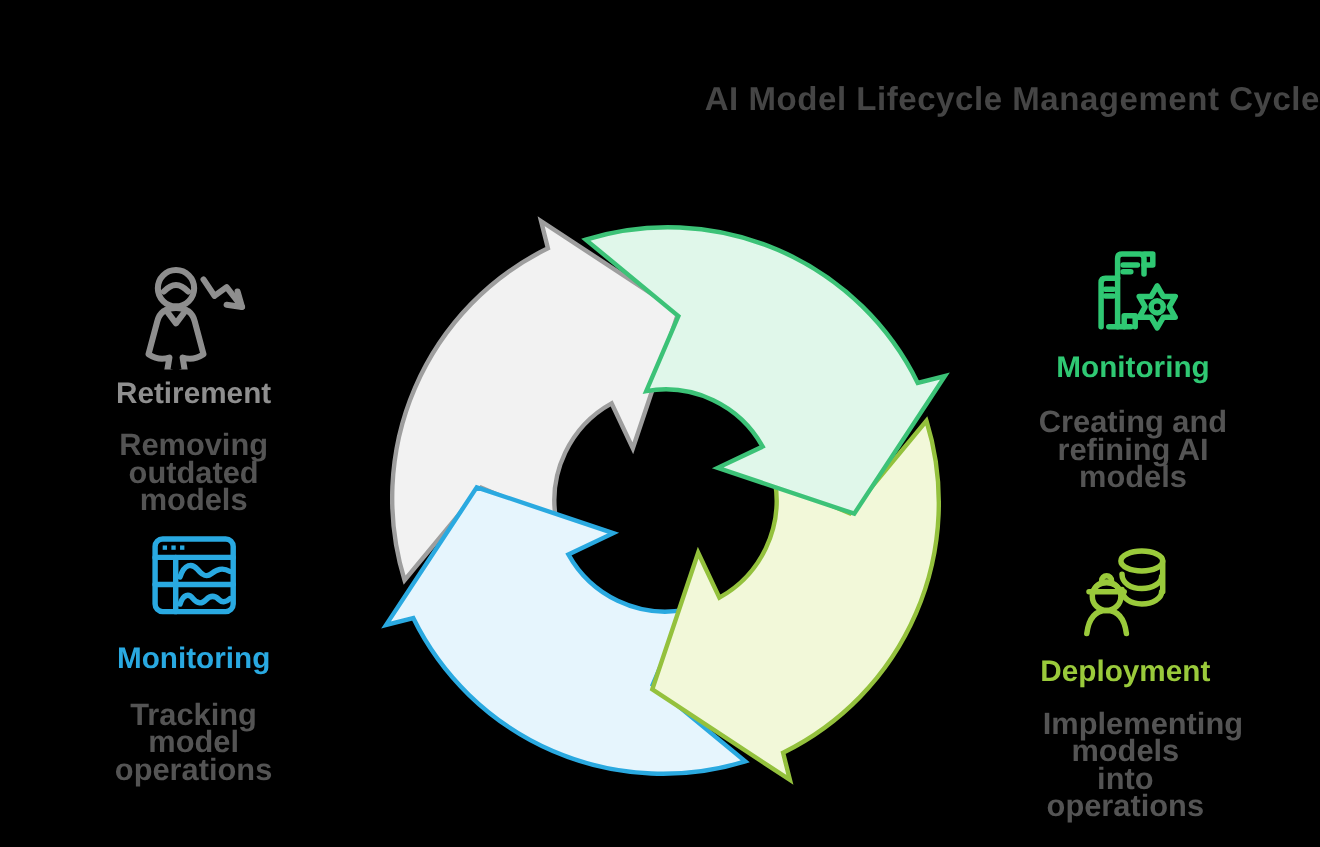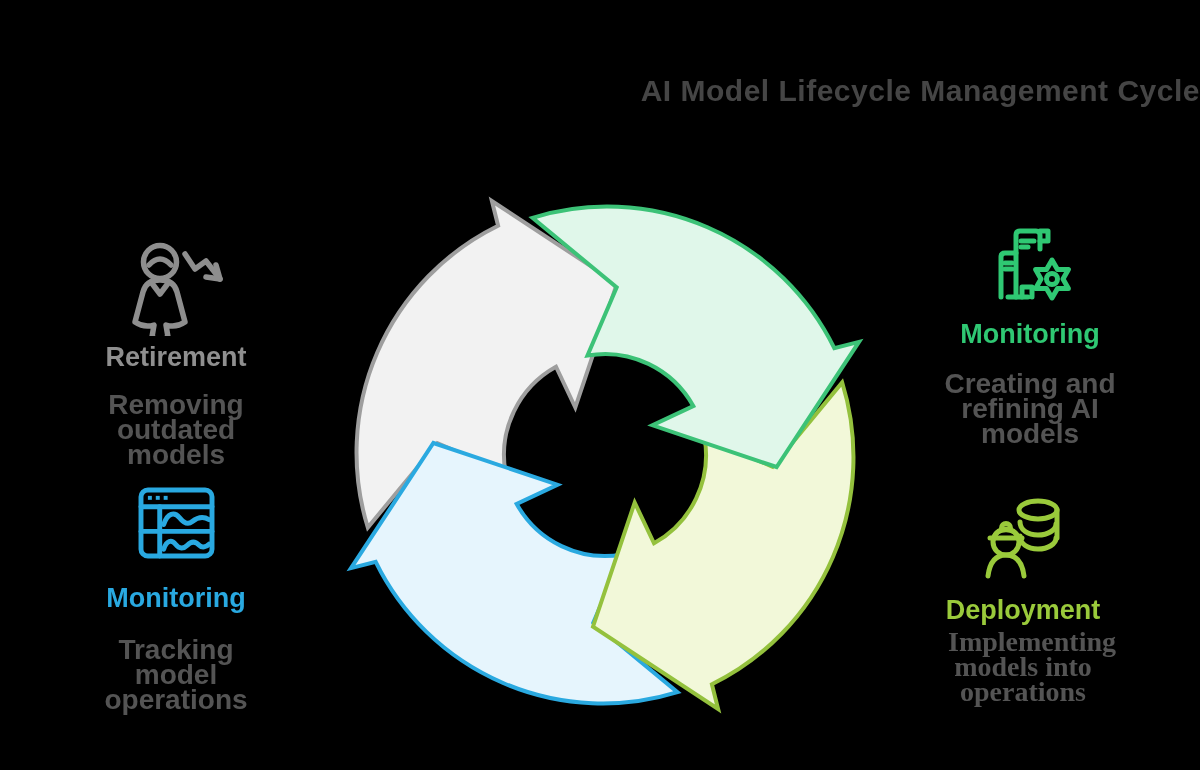--- a/index.html
+++ b/index.html
@@ -21,21 +21,21 @@
   #retirement h2{margin-top:6px;}
   #retirement p{margin-top:20px;width:220px;}
   #monitoring{left:66px;top:487px;width:220px;}
   #monitoring h2{margin-top:24px;}
   #monitoring p{margin-top:24px;width:200px;}
   #development{left:920px;top:227px;width:220px;}
   #development h2{margin-top:14px;}
   #development p{margin-top:22px;width:220px;}
   #deployment{left:913px;top:496px;width:220px;}
   #deployment h2{margin-top:14px;}
-  #deployment p{margin-top:4px;width:150px;font-family:Liberation Serif, serif;}
+  #deployment p{margin-top:20px;width:150px;}
   #cycle-svg{position:absolute;left:325px;top:175px;}
   .icon{fill:none;stroke-linecap:round;stroke-linejoin:round;}
 </style>
 </head>
 <body>
 
 <div id="canvas" style="background: rgb(0, 0, 0);">
 
   <div class="page-title" style="color: rgb(69, 69, 69);">AI Model Lifecycle Management Cycle</div>
 

